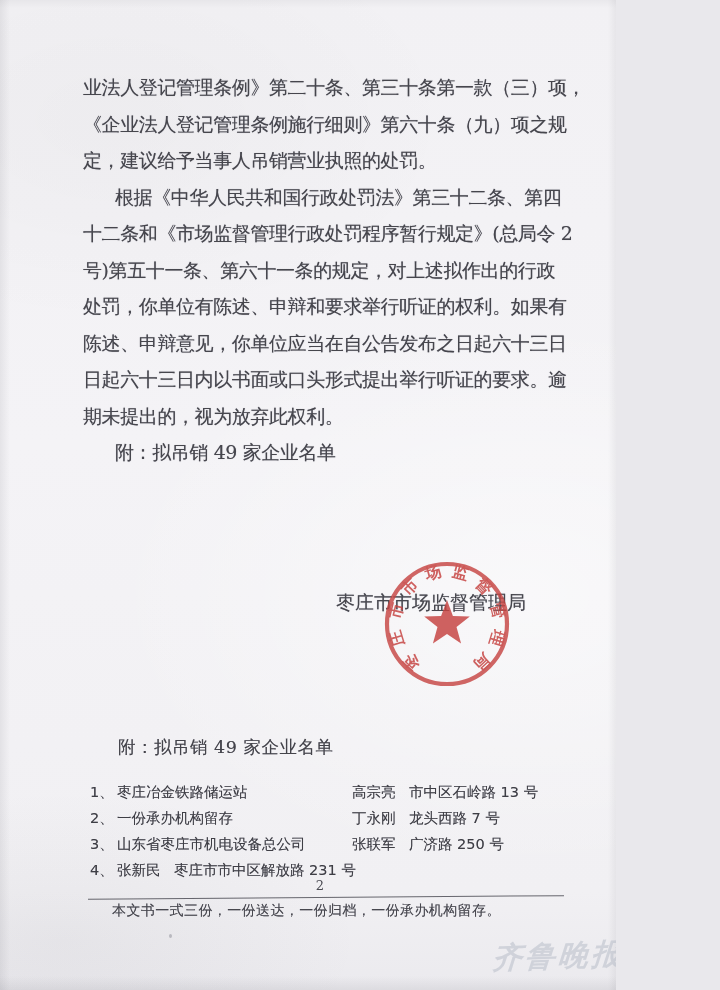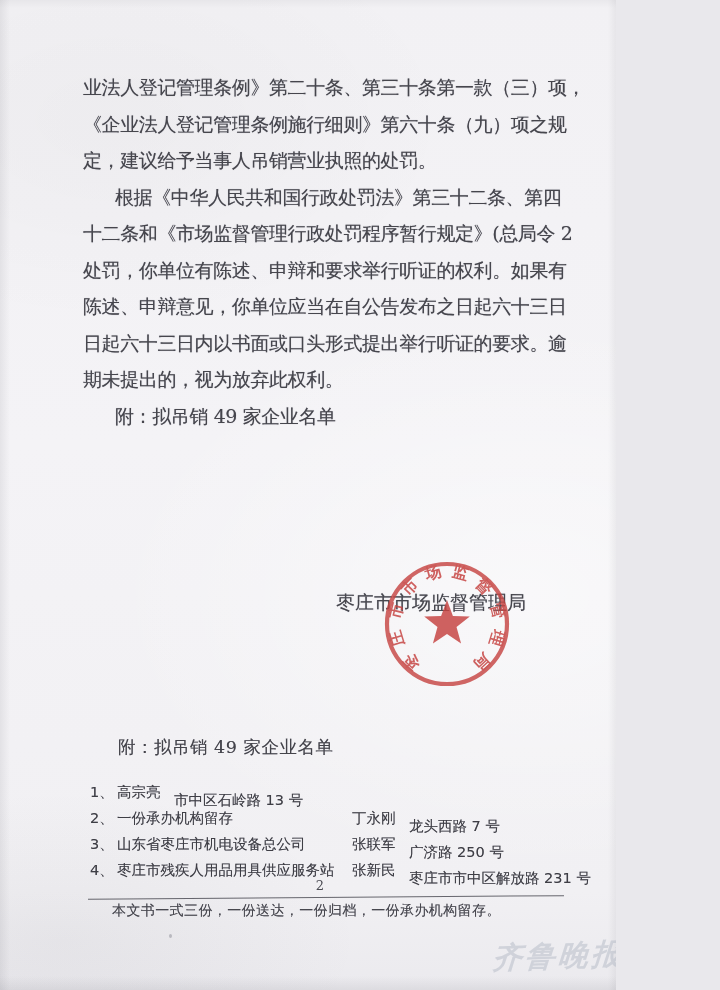--- a/index.html
+++ b/index.html
@@ -70,21 +70,21 @@
   .company-list{
     position:absolute;left:90px;top:783px;width:560px;
     font-family:"DejaVu Sans","Liberation Sans",sans-serif;
     font-size:14.5px;color:#3e3e45;
   }
   .company-row{display:flex;height:26px;align-items:flex-start;white-space:nowrap;
     text-shadow:0 0 0.5px rgba(60,60,75,0.45);}
   .col-no{width:27px;flex:none;}
   .col-name{width:235px;flex:none;}
   .col-person{width:57px;flex:none;}
-  .col-addr{flex:none;margin-top:8px;}
+  .col-addr{flex:none;}
 
   
   .page-num{
     position:absolute;left:300px;top:878px;width:40px;text-align:center;
     font-size:13px;color:#4a4a52;
   }
   .footer-rule{
     position:absolute;left:88px;top:897px;width:476px;height:0;
     border-top:1.6px solid #4e4e56;
     transform:rotate(-0.45deg);opacity:.85;
@@ -131,20 +131,21 @@
   <div class="speck" style="left:691px;top:7px;width:5px;height:4px;"></div>
   <div class="speck" style="left:703px;top:112px;width:6px;height:3px;opacity:.35;"></div>
   <div class="speck" style="left:169px;top:934px;width:3px;height:4px;opacity:.6;"></div>
 
   <div class="body-text">
     <div class="body-line">业法人登记管理条例》第二十条、第三十条第一款（三）项，</div>
     <div class="body-line">《企业法人登记管理条例施行细则》第六十条（九）项之规</div>
     <div class="body-line">定，建议给予当事人吊销营业执照的处罚。</div>
     <div class="body-line indent">根据《中华人民共和国行政处罚法》第三十二条、第四</div>
     <div class="body-line">十二条和《市场监督管理行政处罚程序暂行规定》(总局令 2</div>
+    <div class="body-line">号)第五十一条、第六十一条的规定，对上述拟作出的行政</div>
     <div class="body-line">处罚，你单位有陈述、申辩和要求举行听证的权利。如果有</div>
     <div class="body-line">陈述、申辩意见，你单位应当在自公告发布之日起六十三日</div>
     <div class="body-line">日起六十三日内以书面或口头形式提出举行听证的要求。逾</div>
     <div class="body-line">期未提出的，视为放弃此权利。</div>
     <div class="body-line indent">附：拟吊销 49 家企业名单</div>
   </div>
 
   <div class="sig-org">枣庄市市场监督管理局</div>
 
   <svg class="seal" viewBox="0 0 132 132">
@@ -154,38 +155,38 @@
       <textPath href="#sealArc" startOffset="0" textLength="241" lengthAdjust="spacing">枣庄市市场监督管理局</textPath>
     </text>
     <polygon points="66,42 71.9,57.9 88.8,58.6 75.5,69.1 80.1,85.4 66,76 51.9,85.4 56.5,69.1 43.2,58.6 60.1,57.9" fill="#c64341" opacity="0.95"></polygon>
   </svg>
 
   <div class="attach-heading">附：拟吊销 49 家企业名单</div>
 
   <div class="company-list">
     <div class="company-row">
       <span class="col-no">1、</span>
+      <span class="col-name">枣庄冶金铁路储运站</span>
       <span class="col-person">高宗亮</span>
       <span class="col-addr">市中区石岭路 13 号</span>
     </div>
     <div class="company-row">
       <span class="col-no">2、</span>
       <span class="col-name">一份承办机构留存</span>
       <span class="col-person">丁永刚</span>
       <span class="col-addr">龙头西路 7 号</span>
     </div>
     <div class="company-row">
       <span class="col-no">3、</span>
       <span class="col-name">山东省枣庄市机电设备总公司</span>
       <span class="col-person">张联军</span>
       <span class="col-addr">广济路 250 号</span>
     </div>
     <div class="company-row">
       <span class="col-no">4、</span>
-      <span class="col-name">枣庄市残疾人用品用具供应服务站</span>
       <span class="col-person">张新民</span>
       <span class="col-addr">枣庄市市中区解放路 231 号</span>
     </div>
   </div>
 
   <div class="page-num">2</div>
   <div class="footer-rule"></div>
   <div class="footer-note">本文书一式三份，一份送达，一份归档，一份承办机构留存。</div>
 
   <div class="watermark">

